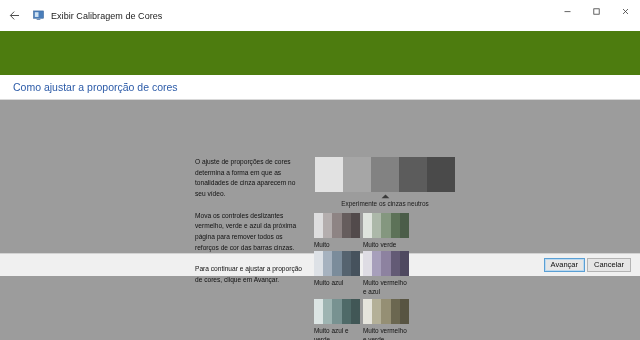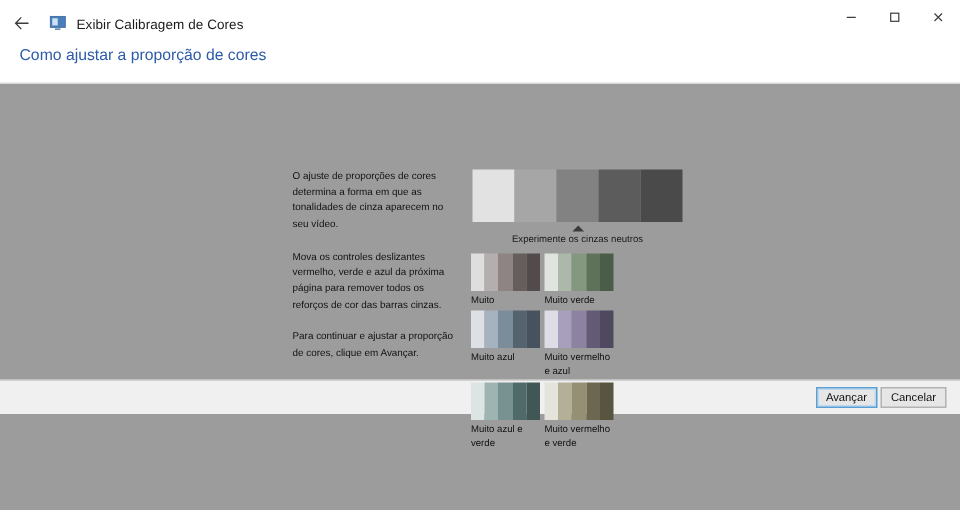--- a/index.html
+++ b/index.html
@@ -10,21 +10,21 @@
     width: 640px;
     height: 340px;
     overflow: hidden;
     font-family: "Liberation Sans", sans-serif;
     background: #9c9c9c;
   }
   .window {
     position: relative;
     width: 640px;
     height: 276px;
-    background: #ffffff;
+    background: #4d7c0f;
     display: flex;
     flex-direction: column;
     border-radius: 20px;
   }
 
   
   .titlebar {
     height: 31px;
     background: #ffffff;
     display: flex;
@@ -74,22 +74,23 @@
     color: #3d3d3d;
   }
   .win-btn svg { display: block; }
 
   
   .header-area {
     height: 24px;
     background: #ffffff;
     flex: 0 0 auto;
     display: flex;
-    align-items: flex-start;
+    align-items: center;
     border-bottom: 1px solid #d9d9d9;
+    margin-top: 44px;
   }
   .header-link {
     font-size: 10.5px;
     color: #2c5ba8;
     margin-left: 13px;
     white-space: nowrap;
   }
 
   
   .content {

